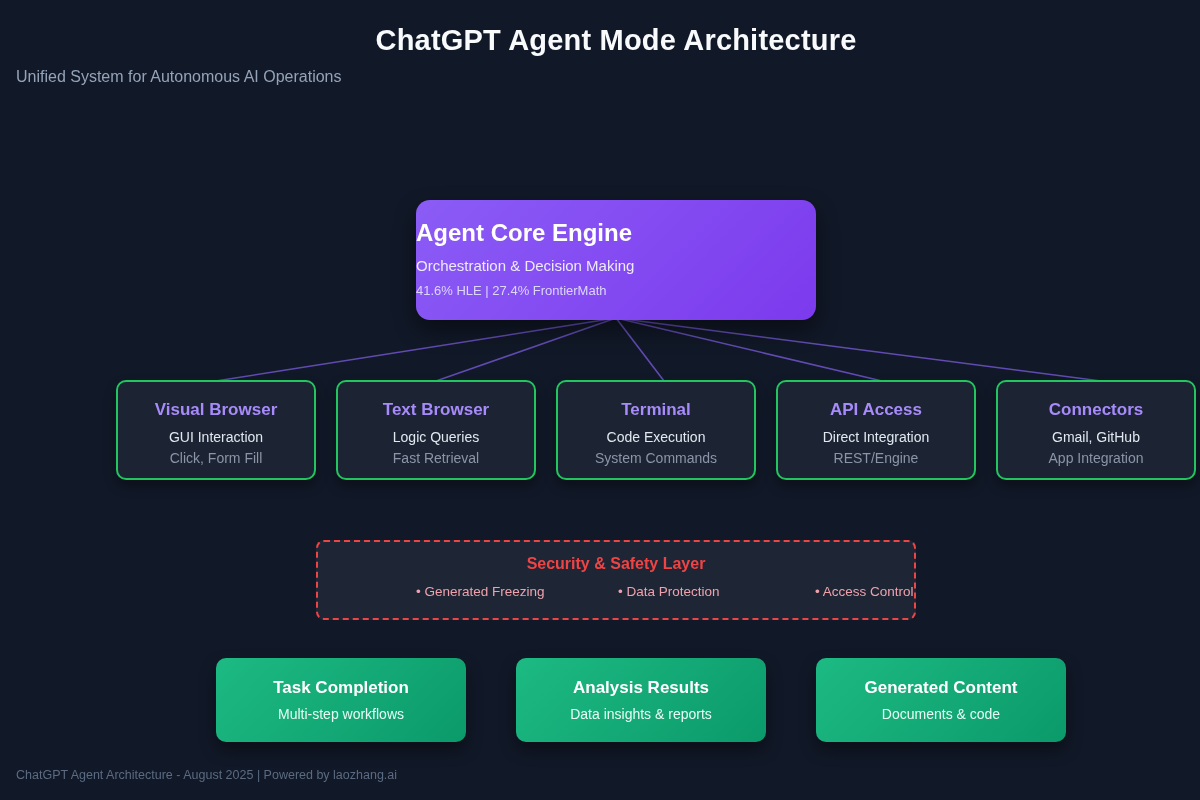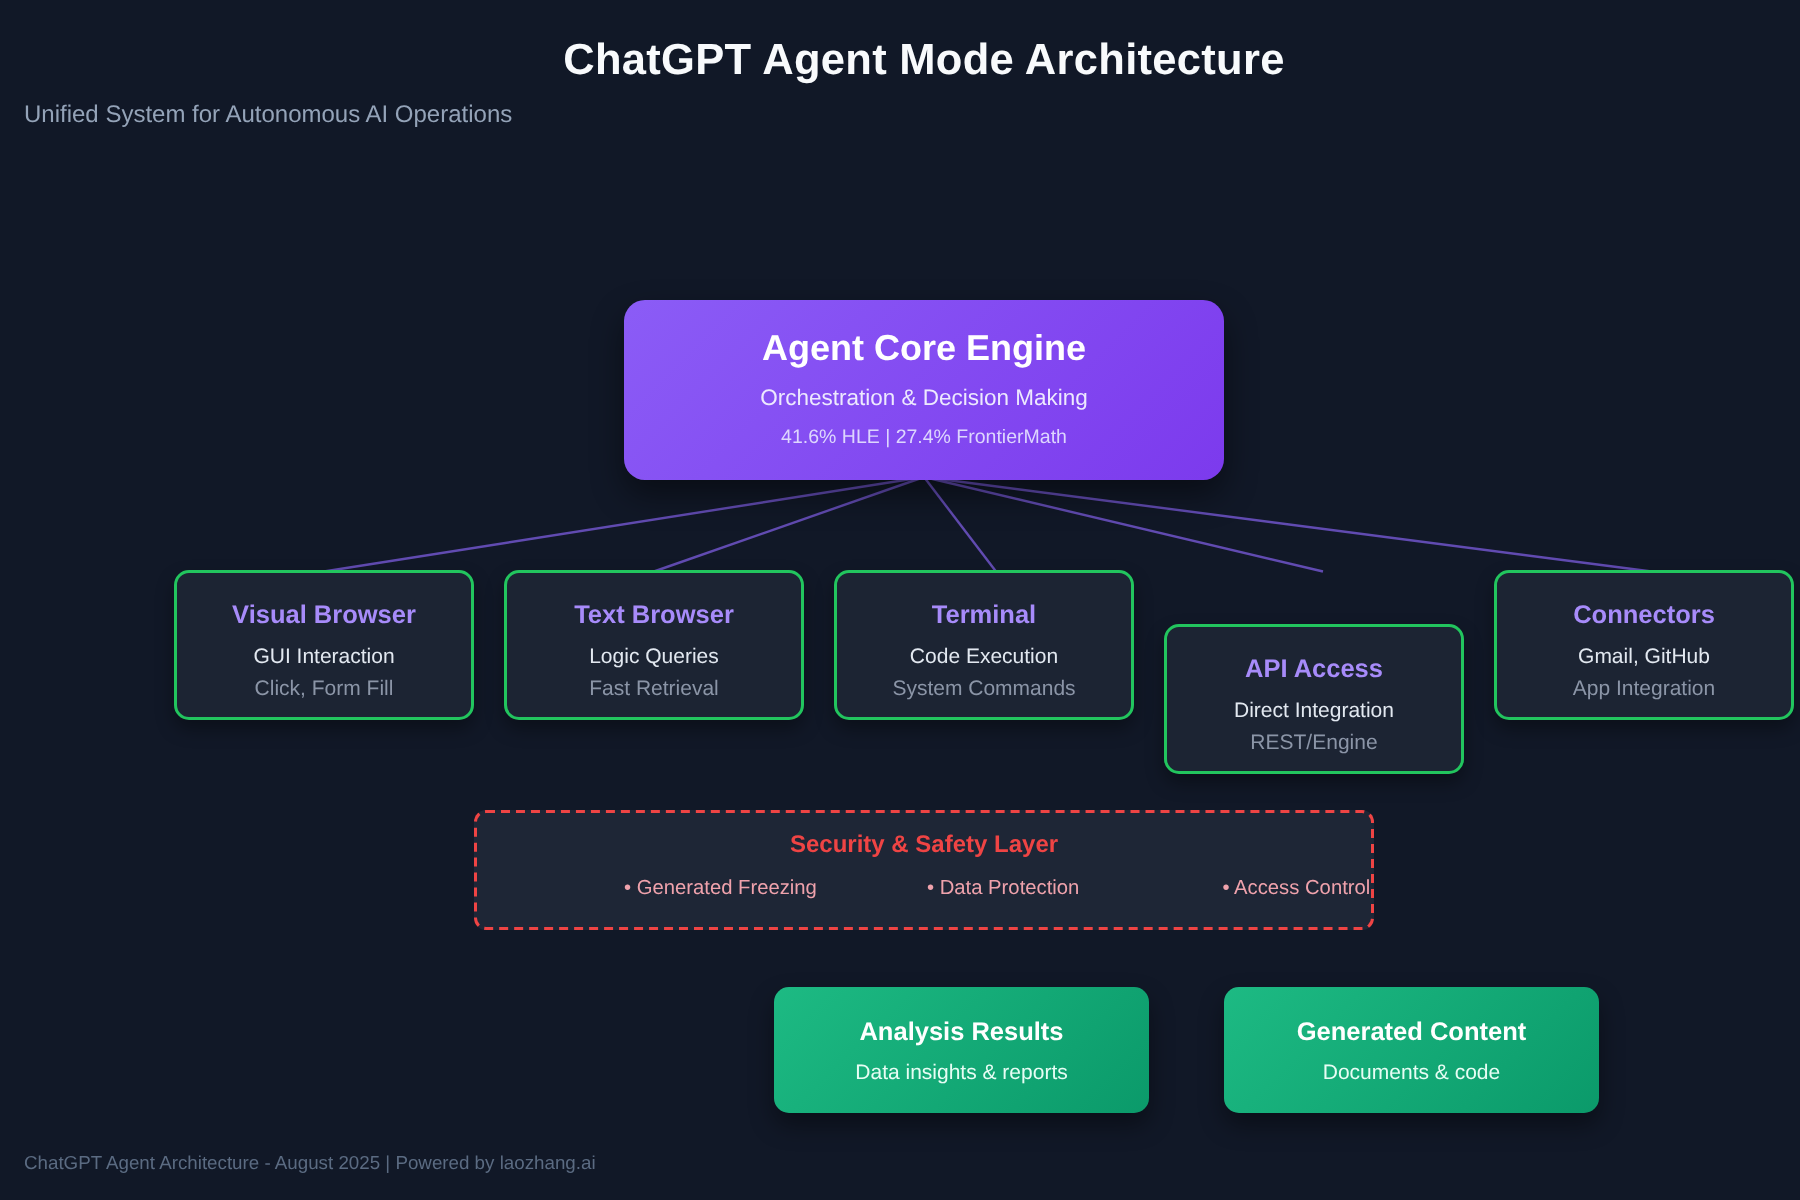--- a/index.html
+++ b/index.html
@@ -48,21 +48,20 @@
   }
 
   
   .core-node {
     position: absolute;
     left: 400px; top: 200px;
     width: 400px; height: 120px;
     border-radius: 14px;
     background: linear-gradient(135deg, #8b5cf6 0%, #7c3aed 100%);
     box-shadow: 0 10px 22px rgba(0,0,0,0.45);
-    text-align: center;
     z-index: 2;
   }
   .core-title {
     margin-top: 19px;
     color: #ffffff;
     font-size: 24px;
     font-weight: bold;
   }
   .core-subtitle {
     margin-top: 10px;
@@ -83,21 +82,21 @@
     border: 2px solid #22c55e;
     border-radius: 10px;
     background: #1c2433;
     box-shadow: 0 6px 12px rgba(0,0,0,0.35);
     text-align: center;
     z-index: 1;
   }
   .component-node.c0 { left: 100px; }
   .component-node.c1 { left: 320px; }
   .component-node.c2 { left: 540px; }
-  .component-node.c3 { left: 760px; margin-top: 36px; }
+  .component-node.c3 { left: 760px; }
   .component-node.c4 { left: 980px; }
   .component-title {
     margin-top: 18px;
     color: #a78bfa;
     font-size: 17px;
     font-weight: bold;
   }
   .component-line1 {
     margin-top: 9px;
     color: #e2e8f0;
@@ -221,20 +220,24 @@
     <div class="component-line2">App Integration</div>
   </div>
 
   <div class="security-box">
     <div class="security-title">Security &amp; Safety Layer</div>
     <div class="security-item s0">• Generated Freezing</div>
     <div class="security-item s1">• Data Protection</div>
     <div class="security-item s2">• Access Control</div>
   </div>
 
+  <div class="output-node o0">
+    <div class="output-title">Task Completion</div>
+    <div class="output-subtitle">Multi-step workflows</div>
+  </div>
   <div class="output-node o2">
     <div class="output-title">Generated Content</div>
     <div class="output-subtitle">Documents &amp; code</div>
   </div>
   <div class="output-node o1">
     <div class="output-title">Analysis Results</div>
     <div class="output-subtitle">Data insights &amp; reports</div>
   </div>
 
   <div class="page-footer">ChatGPT Agent Architecture - August 2025 | Powered by laozhang.ai</div>

